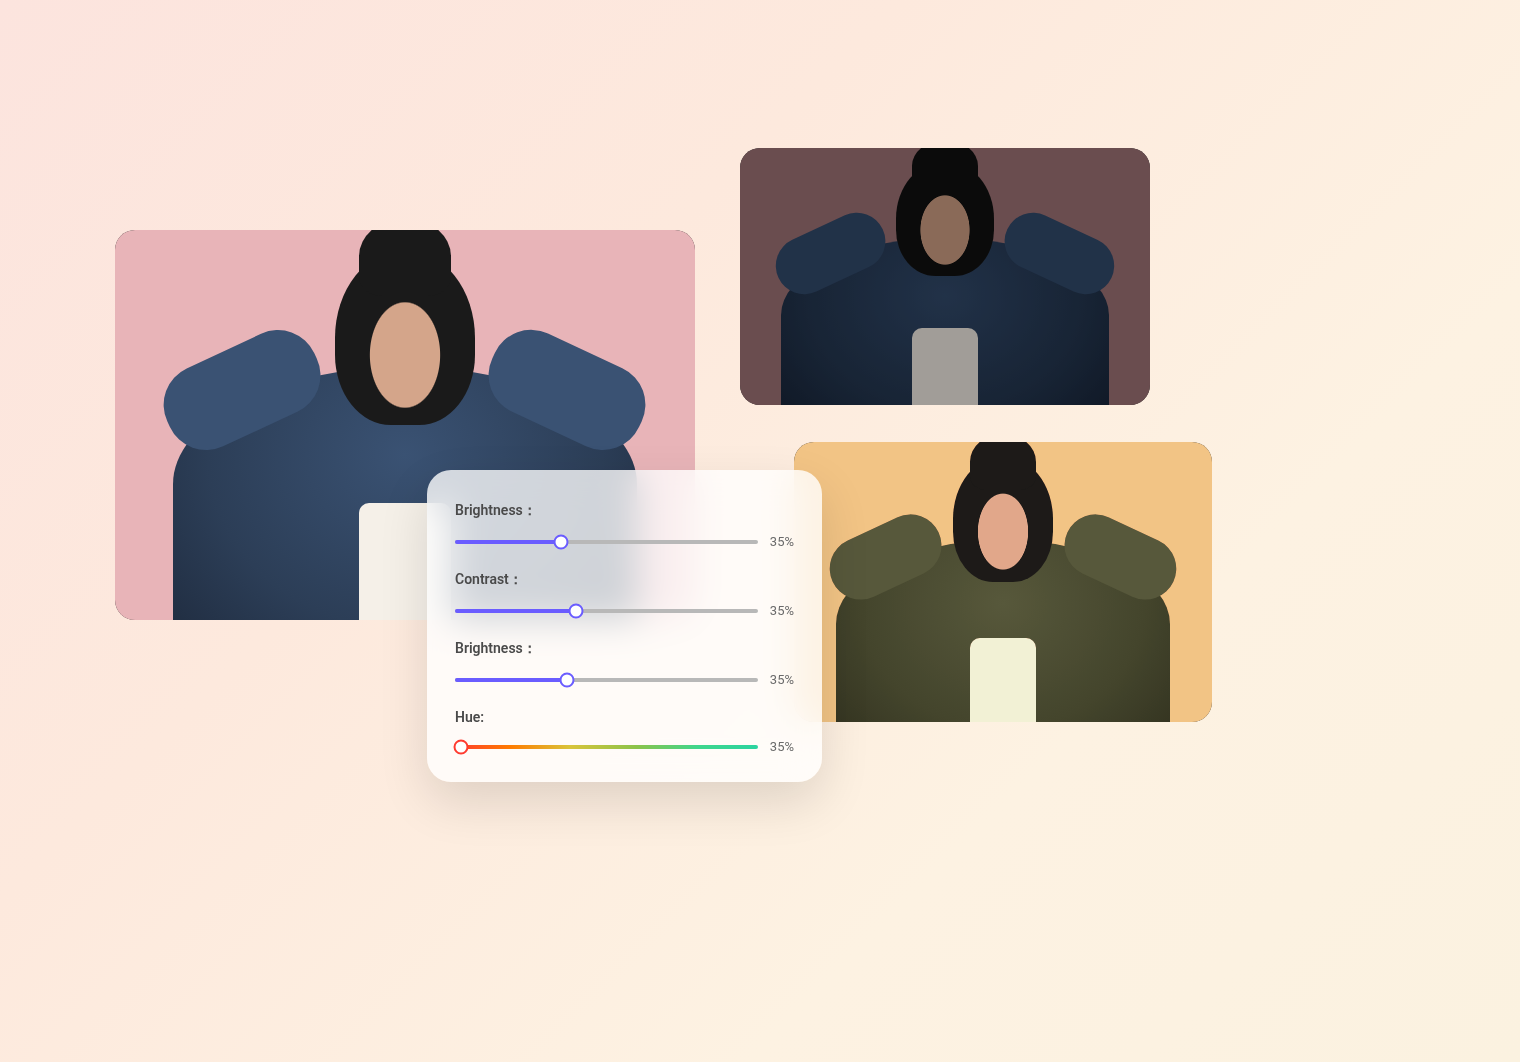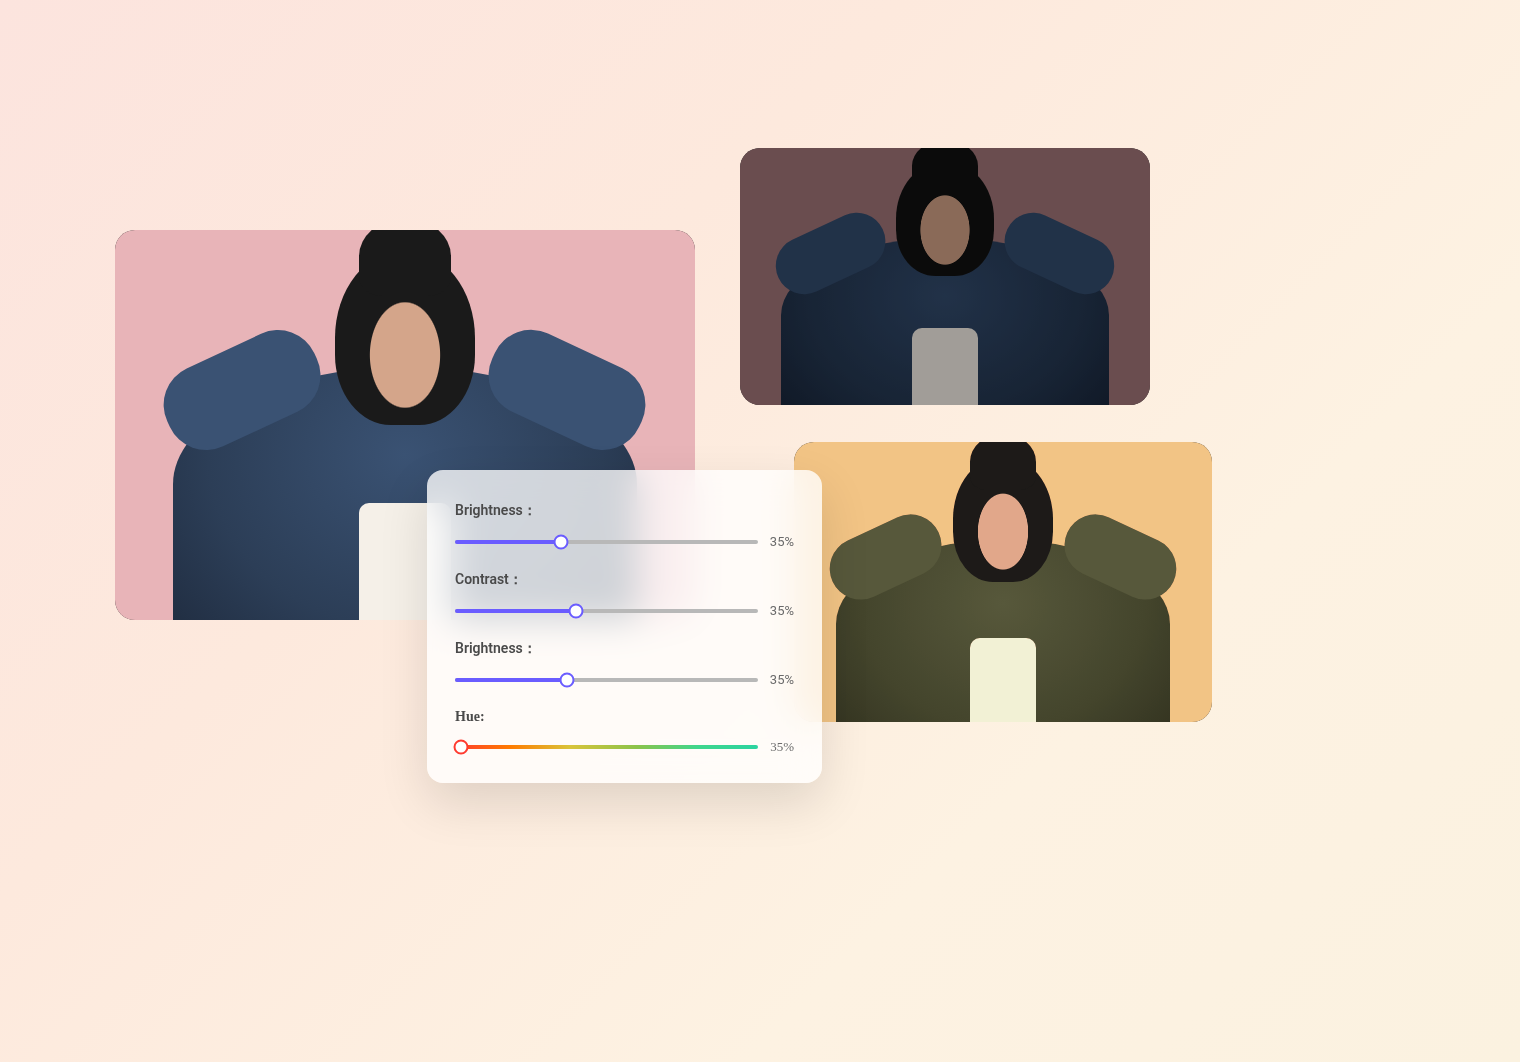--- a/index.html
+++ b/index.html
@@ -133,31 +133,30 @@
     }
 
     
     .slider-panel {
       position: absolute;
       left: 427px;
       top: 470px;
       width: 395px;
       background: rgba(255, 255, 255, 0.78);
       backdrop-filter: blur(18px);
-      border-radius: 16px;
+      border-radius: 24px;
       padding: 32px 28px 28px 28px;
       box-shadow: 0 20px 50px rgba(0, 0, 0, 0.12);
       z-index: 10;
     }
     .slider-row {
       margin-bottom: 22px;
     }
     .slider-row:last-child {
       margin-bottom: 0;
-      font-family: Liberation Serif, serif;
     }
     .slider-label {
       font-size: 14px;
       font-weight: 600;
       color: #4a4a4a;
       margin-bottom: 14px;
       display: block;
     }
     .slider-track-wrap {
       display: flex;

